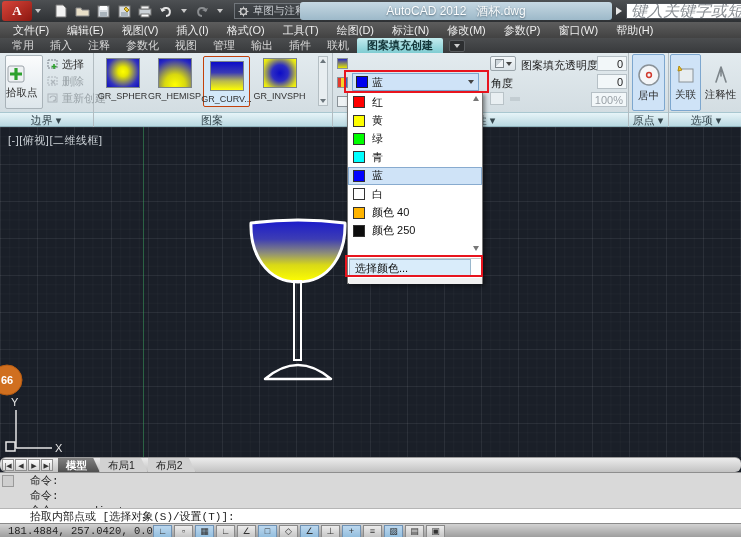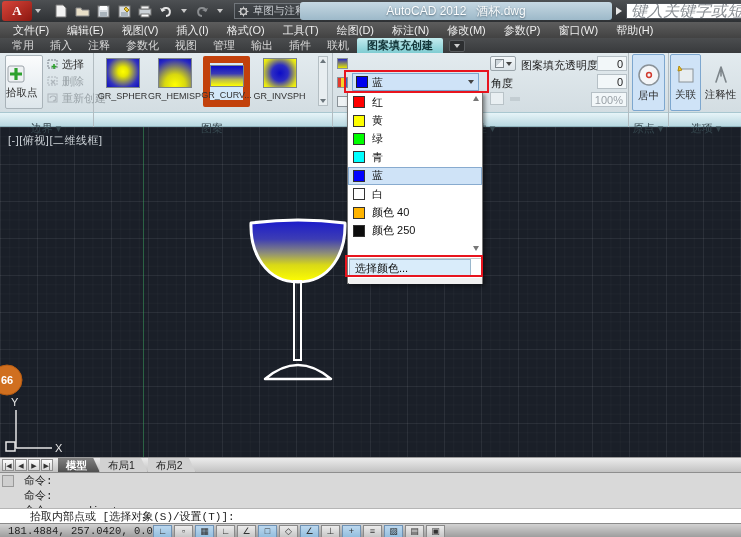--- a/index.html
+++ b/index.html
@@ -37,32 +37,32 @@
   display:flex;align-items:flex-end;padding-left:4px;}
 .rtab{padding:0 8px;color:#d9d9d9;font-size:11px;line-height:15px;white-space:nowrap;}
 .rtab.ctx{background:linear-gradient(#c4ecef,#7fccd2);color:#123538;border-radius:2px 2px 0 0;padding:0 10px;font-weight:bold;}
 .ribbon-state{width:16px;height:12px;margin:0 0 1px 6px;background:#2d2f31;border:1px solid #5a5d60;border-radius:2px;
   display:flex;align-items:center;justify-content:center;}
 .ribbon-state i{width:0;height:0;border-left:3px solid transparent;border-right:3px solid transparent;border-top:4px solid #cfcfcf;}
 
 .ribbon{position:absolute;left:0;top:53px;width:741px;height:59px;background:linear-gradient(#e3ebef,#d3dde2);}
 .rfooter{position:absolute;left:0;top:112px;width:741px;height:15px;
   background:linear-gradient(#e7f4f8,#b9d8e1);border-top:1px solid #a9c7d0;border-bottom:1px solid #8fb4be;}
-.flabel{position:absolute;top:121px;font-size:11px;color:#35464d;white-space:nowrap;transform:translateX(-50%);}
+.flabel{position:absolute;top:113px;font-size:11px;color:#35464d;white-space:nowrap;transform:translateX(-50%);}
 .vsep{position:absolute;top:53px;width:1px;height:74px;background:#b2bcc1;}
 
 .btn-pick{position:absolute;left:5px;top:55px;width:38px;height:54px;border:1px solid #a9b3b9;border-radius:2px;
   background:linear-gradient(#fbfcfd,#dde6eb);display:flex;flex-direction:column;justify-content:center;gap:2px;}
 .btn-pick .cap{font-size:10.5px;color:#2d2d2d;}
 .rsmall{position:absolute;left:47px;height:15px;display:flex;align-items:center;gap:3px;font-size:11px;color:#2d2d2d;white-space:nowrap;}
 .rsmall.dis{color:#9aa3a8;}
 .mini{width:12px;height:11px;display:inline-block;}
 
 .sw{position:absolute;top:56px;width:47px;height:51px;display:flex;flex-direction:column;align-items:center;padding-top:2px;}
-.sw.sel{background:#d3e8f9;border:7px solid #c2410c;border-radius:2px;justify-content:center;}
+.sw.sel{background:#d3e8f9;border:1px solid #c2410c;border-radius:2px;justify-content:center;}
 .swimg{width:34px;height:30px;border:1px solid #7d858a;}
 .sw .cap{font-size:9px;color:#333;margin-top:3px;white-space:nowrap;}
 .g-spher{background:radial-gradient(circle at 50% 45%,#ffff00 0%,#e6e600 22%,#3232c0 72%,#0f0fbe 100%);}
 .g-hemisp{background:radial-gradient(circle at 50% 92%,#ffff00 0%,#d8d80e 34%,#2828c2 85%,#1111bc 100%);}
 .g-curv{background:linear-gradient(#0c0cc8 0%,#3a3ab6 38%,#b9b94e 68%,#ffff00 100%);}
 .g-invsph{background:radial-gradient(circle at 50% 50%,#0c0cc8 0%,#2d2dc2 38%,#dcdc1c 82%,#ffff00 100%);}
 .pscroll{position:absolute;left:318px;top:56px;width:10px;height:50px;border:1px solid #b4bec3;background:#e8eef1;
   display:flex;flex-direction:column;align-items:center;justify-content:space-between;padding:2px 0;}
 .pscroll i{width:0;height:0;border-left:3px solid transparent;border-right:3px solid transparent;}
 .pscroll .up{border-bottom:4px solid #6c767c;} .pscroll .dn{border-top:4px solid #6c767c;}
@@ -113,29 +113,29 @@
 .dgrip{position:absolute;left:1px;top:185px;width:133px;height:6px;background:#f0f0f0;}
 .darr{position:absolute;right:3px;width:0;height:0;border-left:3.5px solid transparent;border-right:3.5px solid transparent;}
 .darr.up{top:3px;border-bottom:5px solid #777;}
 .darr.dn{top:153px;border-top:5px solid #777;}
 
 .redbox{position:absolute;border:2px solid #e8141e;z-index:60;}
 .rb1{left:344px;top:70px;width:145px;height:23px;}
 .rb2{left:345px;top:255px;width:138px;height:22px;}
 
 .tabbar{position:absolute;left:0;top:457px;width:741px;height:15px;background:linear-gradient(#ececec,#c2c2c2);
-  border-top:1px solid #9a9a9a;display:flex;align-items:center;padding-left:2px;font-size:10.5px;}
+  border-top:1px solid #9a9a9a;display:flex;align-items:center;padding-left:2px;font-size:10.5px;border-radius:6px;}
 .navbtn{width:12px;height:12px;margin-right:1px;border:1px solid #8f8f8f;background:linear-gradient(#fdfdfd,#d8d8d8);
   display:flex;align-items:center;justify-content:center;font-size:7px;color:#333;line-height:1;}
 .ltab{height:15px;line-height:15px;padding:0 12px 0 8px;color:#222;
   clip-path:polygon(0 0,calc(100% - 7px) 0,100% 100%,0 100%);background:#d2d2d2;border-right:1px solid #9a9a9a;}
 .ltab.active{background:linear-gradient(#808080,#4d4d4d);color:#fff;font-weight:bold;margin-left:4px;}
 
 .cmdhist{position:absolute;left:0;top:472px;width:741px;height:36px;background:#d9d9d9;border-top:1px solid #8e8e8e;
-  display:flex;flex-direction:column;justify-content:space-evenly;padding-left:24px;
+  display:flex;flex-direction:column;justify-content:space-evenly;padding-left:30px;
   font-family:"Liberation Mono","DejaVu Sans Mono",monospace;font-size:11px;color:#1c1c1c;}
 .cmdgrip{position:absolute;left:2px;top:475px;width:12px;height:12px;border:1px solid #9a9a9a;background:#cfcfcf;}
 .cmdprompt{position:absolute;left:0;top:508px;width:741px;height:15px;background:#fff;border-top:1px solid #b5b5b5;
   display:flex;align-items:center;padding-left:30px;
   font-family:"Liberation Mono","DejaVu Sans Mono",monospace;font-size:11px;color:#1c1c1c;}
 
 .statusbar{position:absolute;left:0;top:523px;width:741px;height:14px;background:linear-gradient(#d2d2d2,#9e9e9e);
   border-top:1px solid #8a8a8a;display:flex;align-items:center;}
 .coords{margin-left:8px;font-size:10.5px;color:#222;font-family:"Liberation Mono","DejaVu Sans Mono",monospace;white-space:nowrap;}
 .sicons{position:absolute;left:153px;top:0;height:14px;display:flex;align-items:center;gap:2px;}

